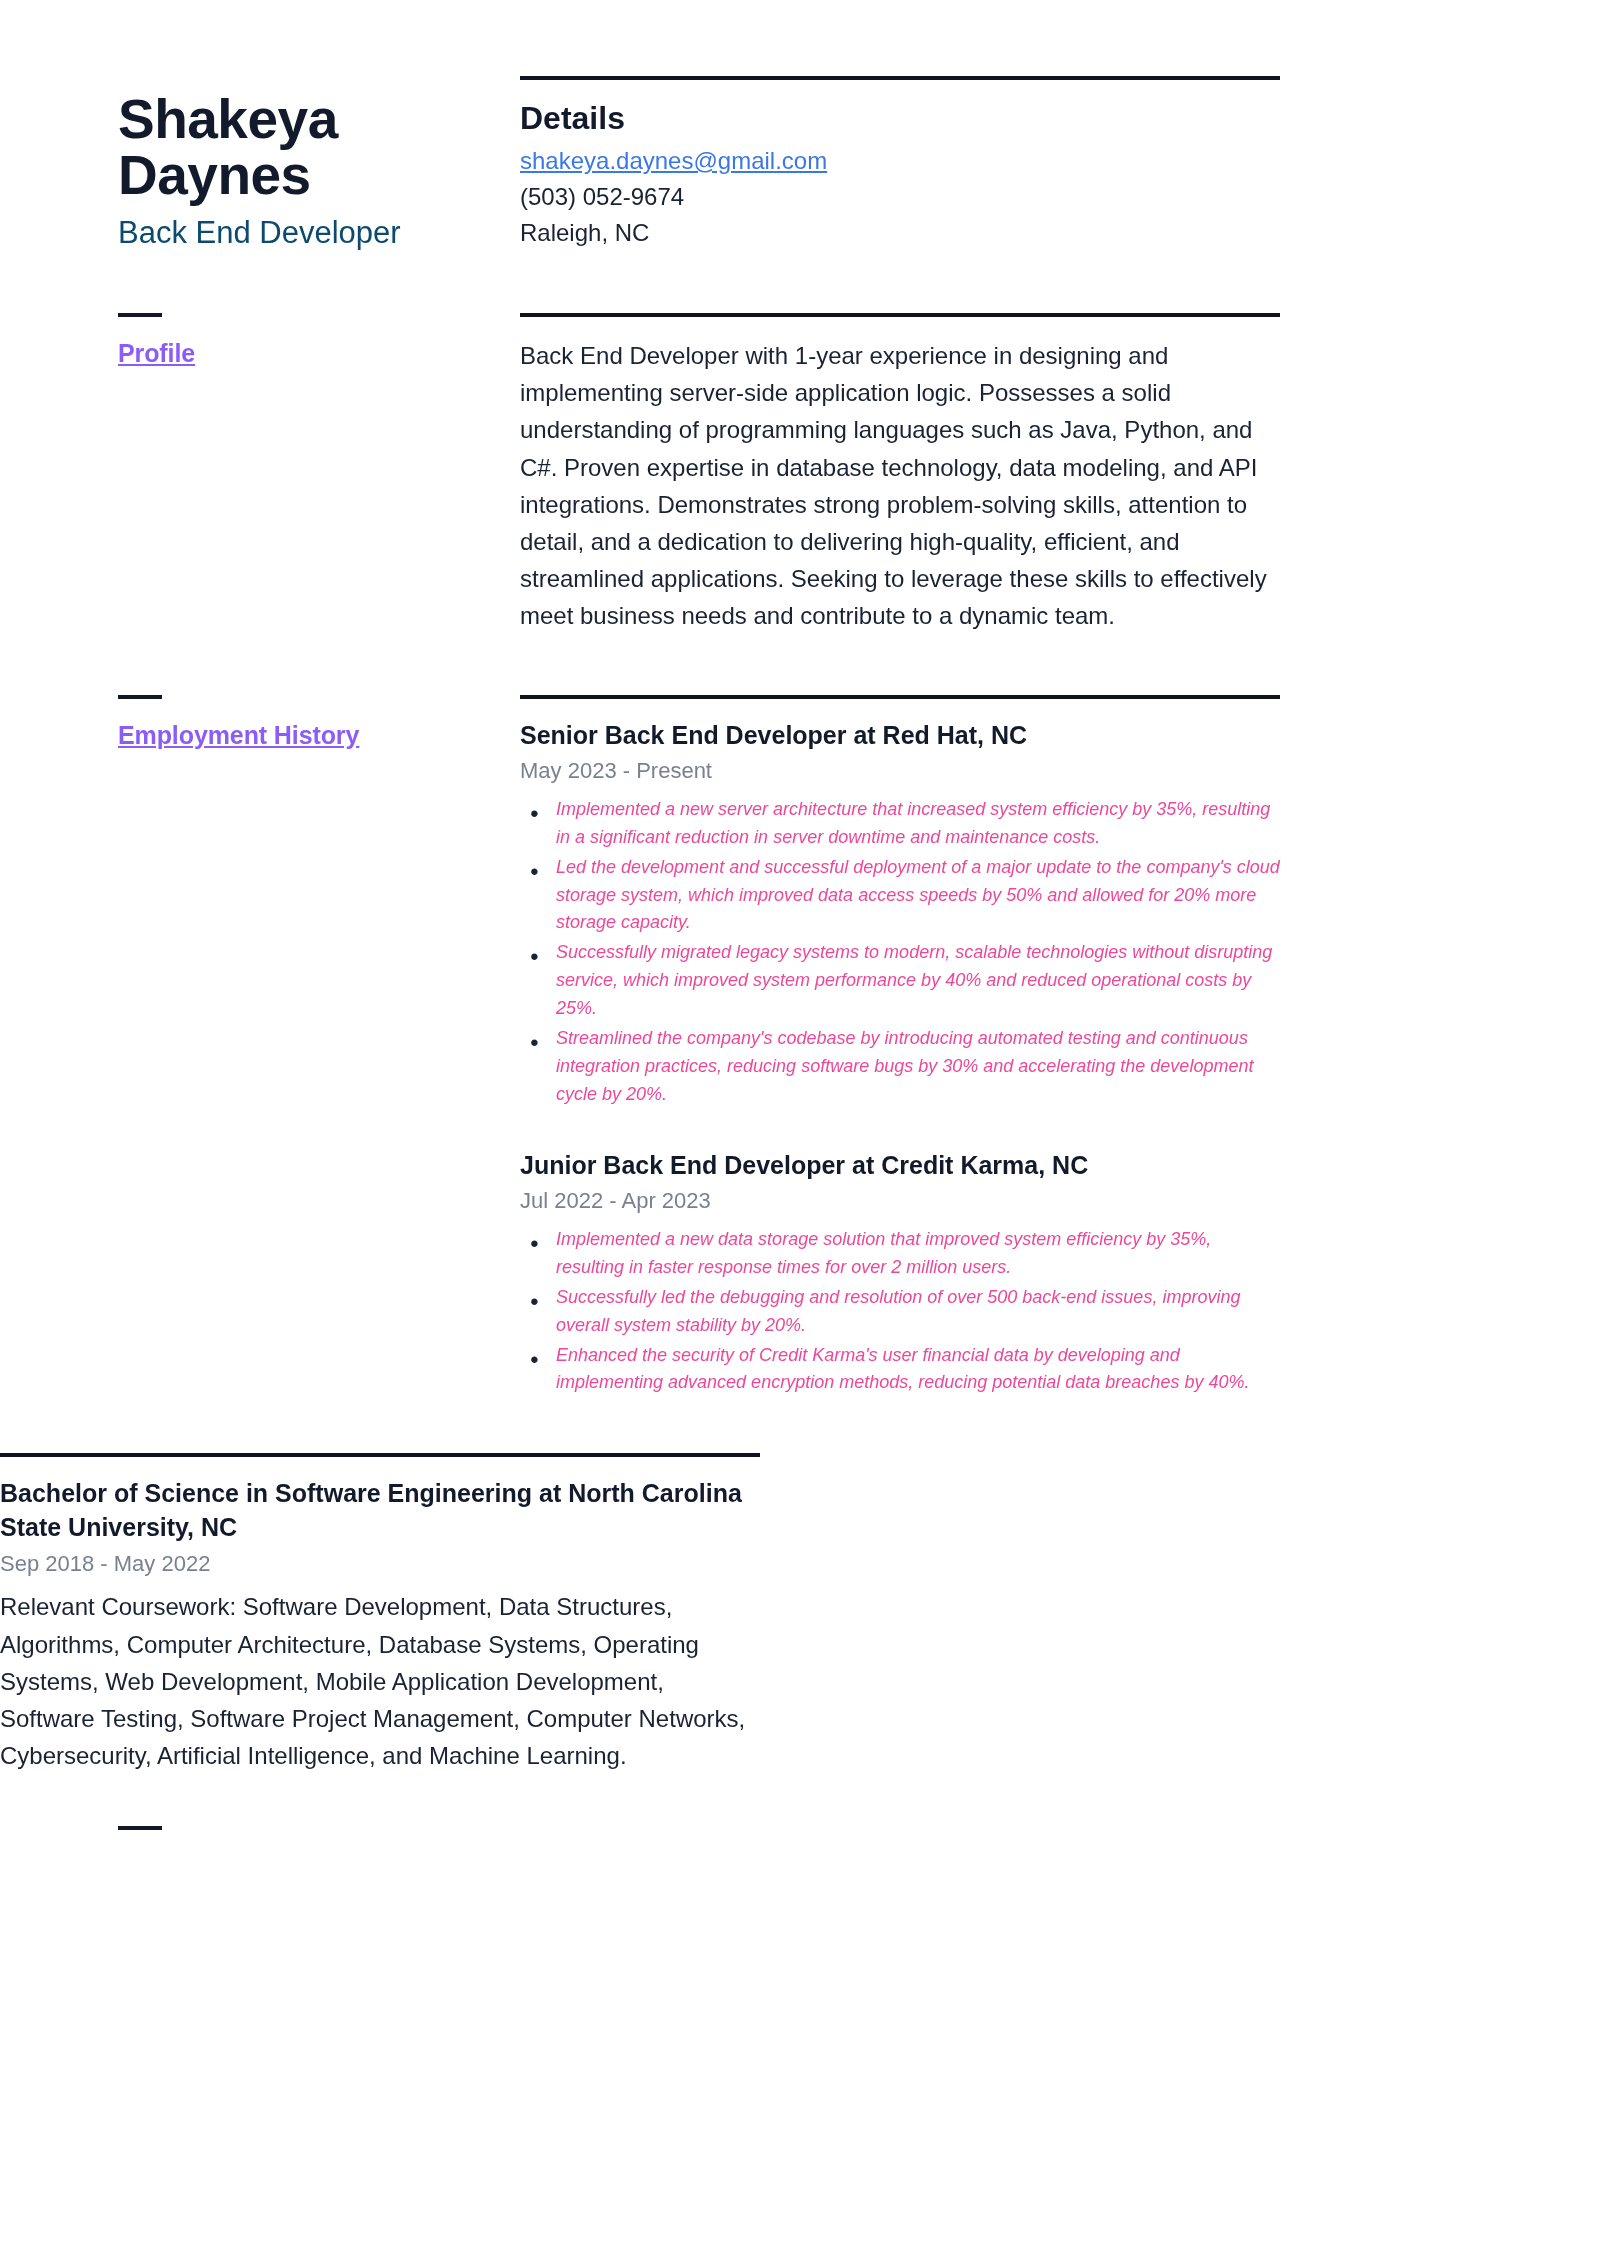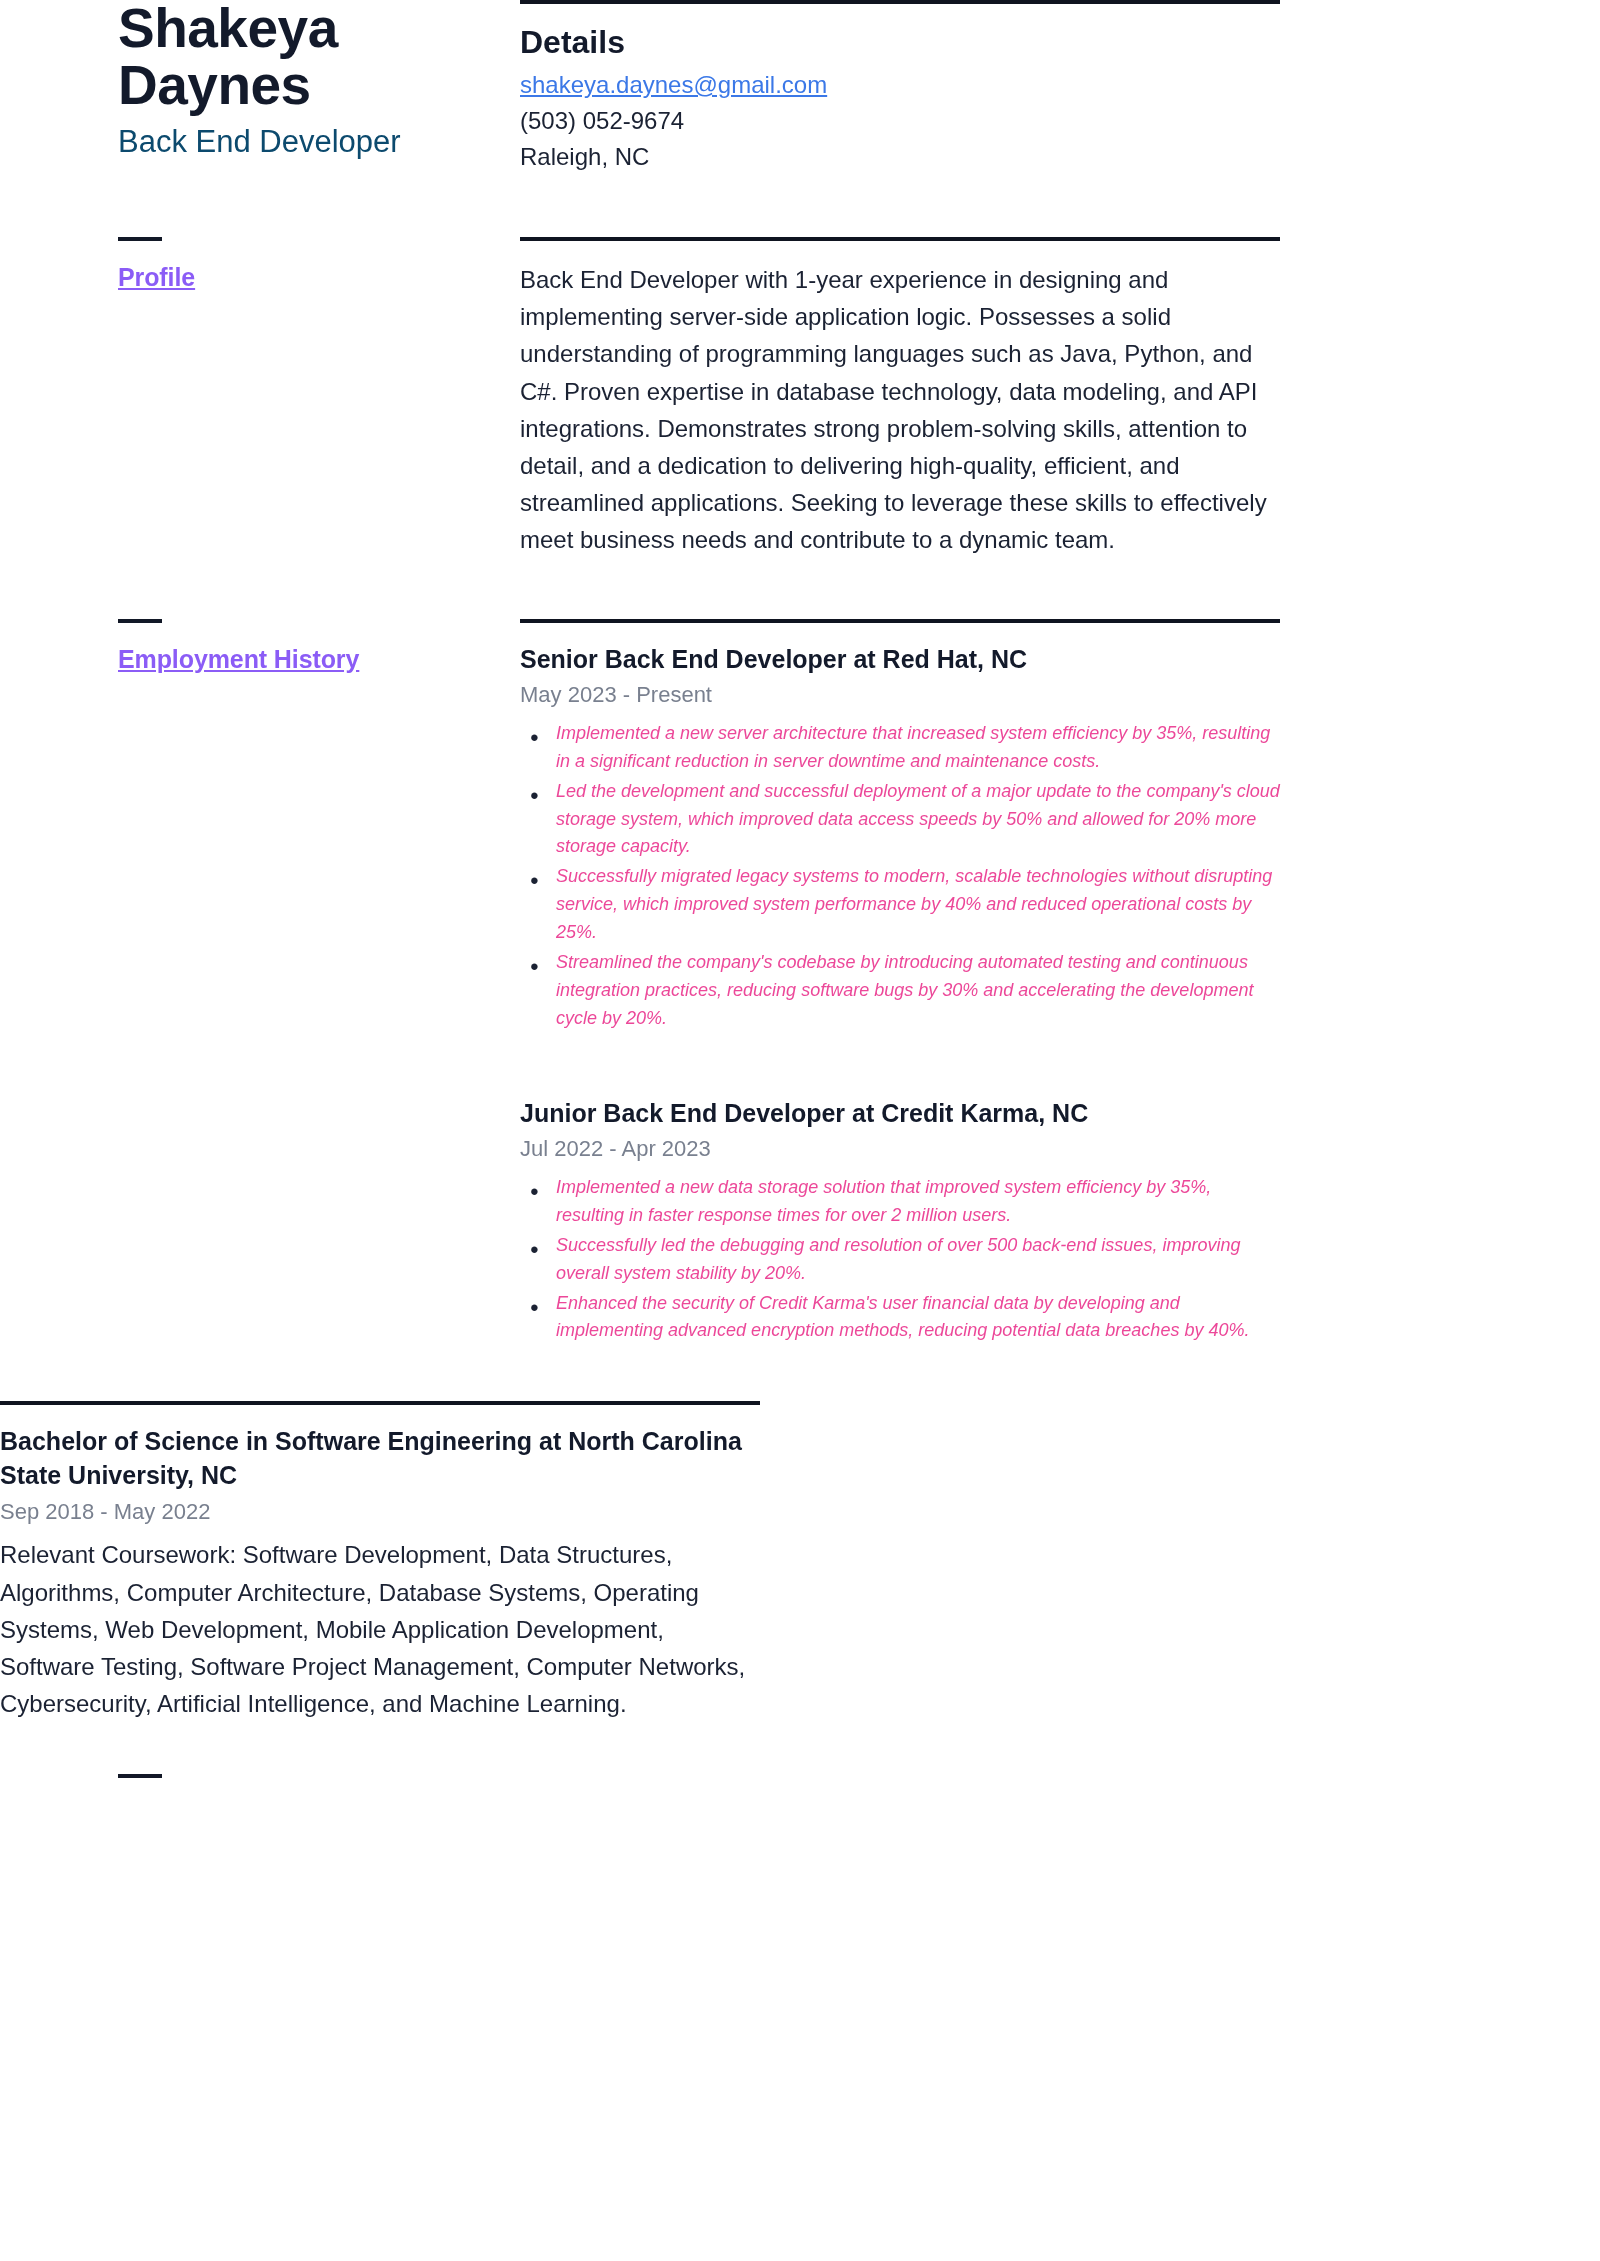--- a/index.html
+++ b/index.html
@@ -41,20 +41,22 @@
   }
   .col {
     flex: 1 1 auto;
     padding-right: 120px;
     box-sizing: border-box;
     max-width: 880px;
   }
 
   
   .header-row {
+    padding-top: 76px;
+    align-items: flex-end;
   }
   .name {
     font-size: 55px;
     line-height: 1.03;
     font-weight: 700;
     letter-spacing: -0.5px;
     color: #131a2b;
     margin: 0;
     max-width: 300px;
   }
@@ -109,21 +111,21 @@
   }
 
   
   .body-text {
     font-size: 24px;
     line-height: 1.55;
     color: #1b2233;
     margin: 0;
   }
 
-  .entry { margin-bottom: 64px; }
+  .entry { margin-bottom: 40px; }
   .entry:last-child { margin-bottom: 0; }
   .entry-title {
     font-size: 25px;
     font-weight: 700;
     color: #131a2b;
     line-height: 1.35;
     margin: 0;
   }
   .entry-date {
     font-size: 22px;

